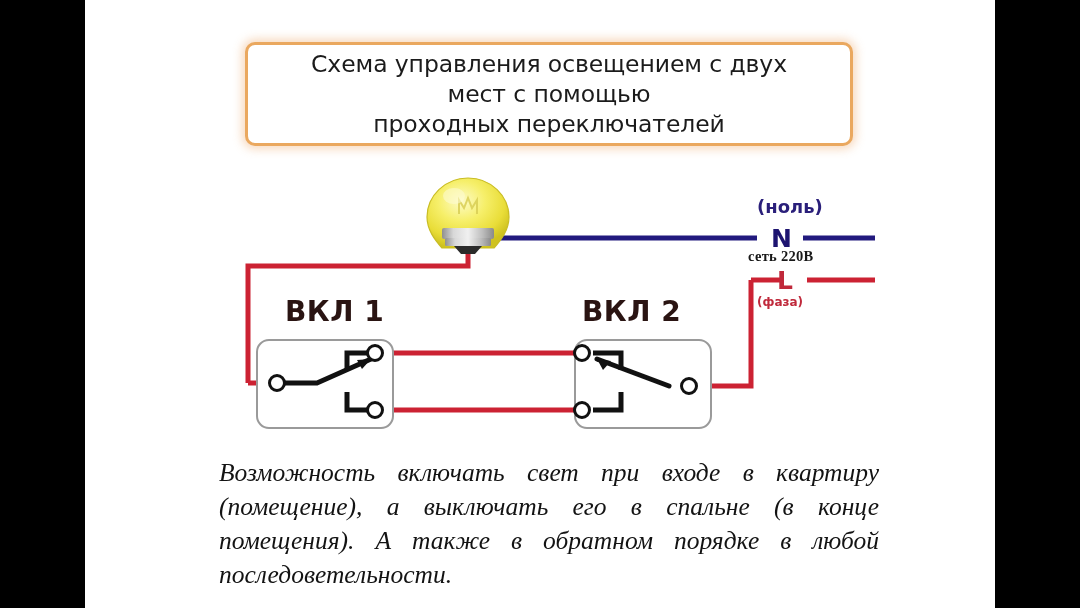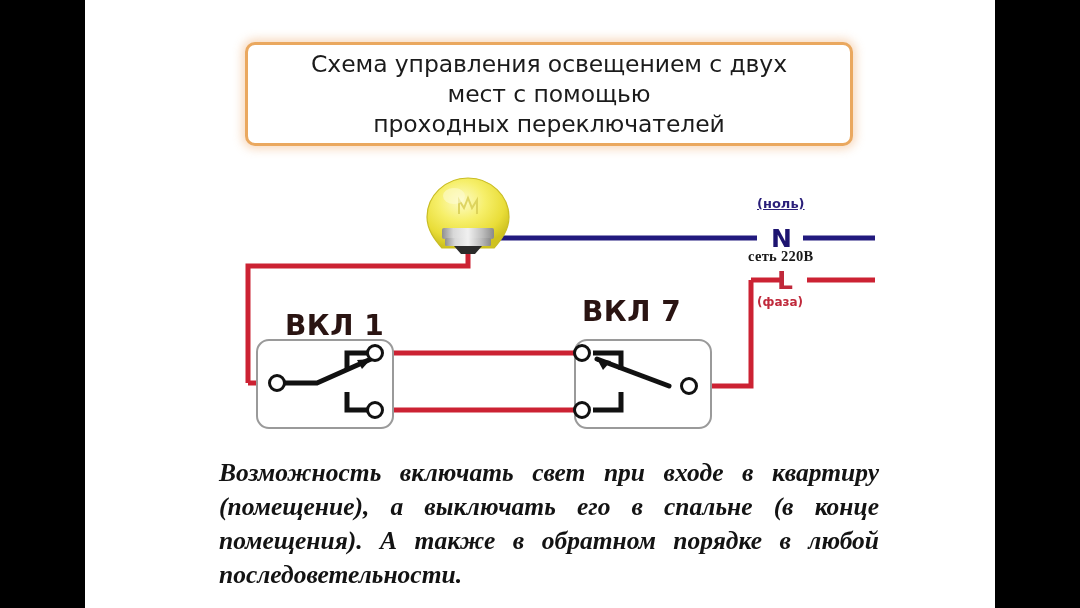--- a/index.html
+++ b/index.html
@@ -80,42 +80,42 @@
     position: absolute;
     white-space: nowrap;
   }
   .lbl-switch {
     font-family: "DejaVu Sans", sans-serif;
     font-weight: bold;
     font-size: 28px;
     color: #2a1412;
     letter-spacing: 0.5px;
   }
-  #lbl-vkl1 { left: 200px; top: 295px; margin-top: 14px; }
+  #lbl-vkl1 { left: 200px; top: 295px; }
   #lbl-vkl2 { left: 497px; top: 295px; }
 
   .lbl-net {
     font-family: "DejaVu Sans", sans-serif;
     font-weight: bold;
   }
-  #lbl-nol   { left: 672px; top: 196px; font-size: 13px; color: #2a1f7a; text-decoration: underline; }
+  #lbl-nol   { left: 672px; top: 196px; font-size: 18px; color: #2a1f7a; }
   #lbl-n     { left: 686px; top: 224px; font-size: 25px; color: #1d1470; }
   #lbl-set   { left: 663px; top: 248px; font-size: 14.5px; color: #181818; letter-spacing: 0.3px; font-family: Liberation Serif, serif; }
   #lbl-l     { left: 692px; top: 266px; font-size: 25px; color: #c0293b; }
   #lbl-faza  { left: 672px; top: 295px; font-size: 12px; color: #c0293b; }
 
   
   #caption {
     position: absolute;
     left: 134px;
     top: 456px;
     width: 660px;
     font-family: "Liberation Serif", "DejaVu Serif", serif;
     font-style: italic;
-    font-weight: bold;
+    font-weight: normal;
     font-size: 25.5px;
     line-height: 1.33;
     color: #131313;
     text-align: justify;
     text-align-last: left;
     white-space: pre-line;
   }
 </style>
 </head>
 <body>
@@ -218,21 +218,21 @@
         <ellipse cx="369" cy="196" rx="11" ry="8" fill="#fdfbd6" opacity="0.55"></ellipse>
 
         <rect x="357" y="228" width="52" height="11" rx="2" fill="url(#bulbBase)"></rect>
         <rect x="360" y="238" width="46" height="8" rx="1.5" fill="url(#bulbBase)"></rect>
         <path d="M 369 246 L 397 246 L 390 254 L 376 254 Z" fill="#2b2b2b"></path>
       </g>
 
     </svg>
 
     <div class="lbl lbl-switch" id="lbl-vkl1">ВКЛ 1</div>
-    <div class="lbl lbl-switch" id="lbl-vkl2">ВКЛ 7</div>
+    <div class="lbl lbl-switch" id="lbl-vkl2">ВКЛ 2</div>
 
     <div class="lbl lbl-net" id="lbl-nol">(ноль)</div>
     <div class="lbl lbl-net" id="lbl-n">N</div>
     <div class="lbl lbl-net" id="lbl-set">сеть 220В</div>
     <div class="lbl lbl-net" id="lbl-l">L</div>
     <div class="lbl lbl-net" id="lbl-faza">(фаза)</div>
 
     <div id="caption">Возможность включать свет при входе в квартиру (помещение), а выключать его в спальне (в конце помещения). А также в обратном порядке в любой последоветельности.</div>
 
   </div>

